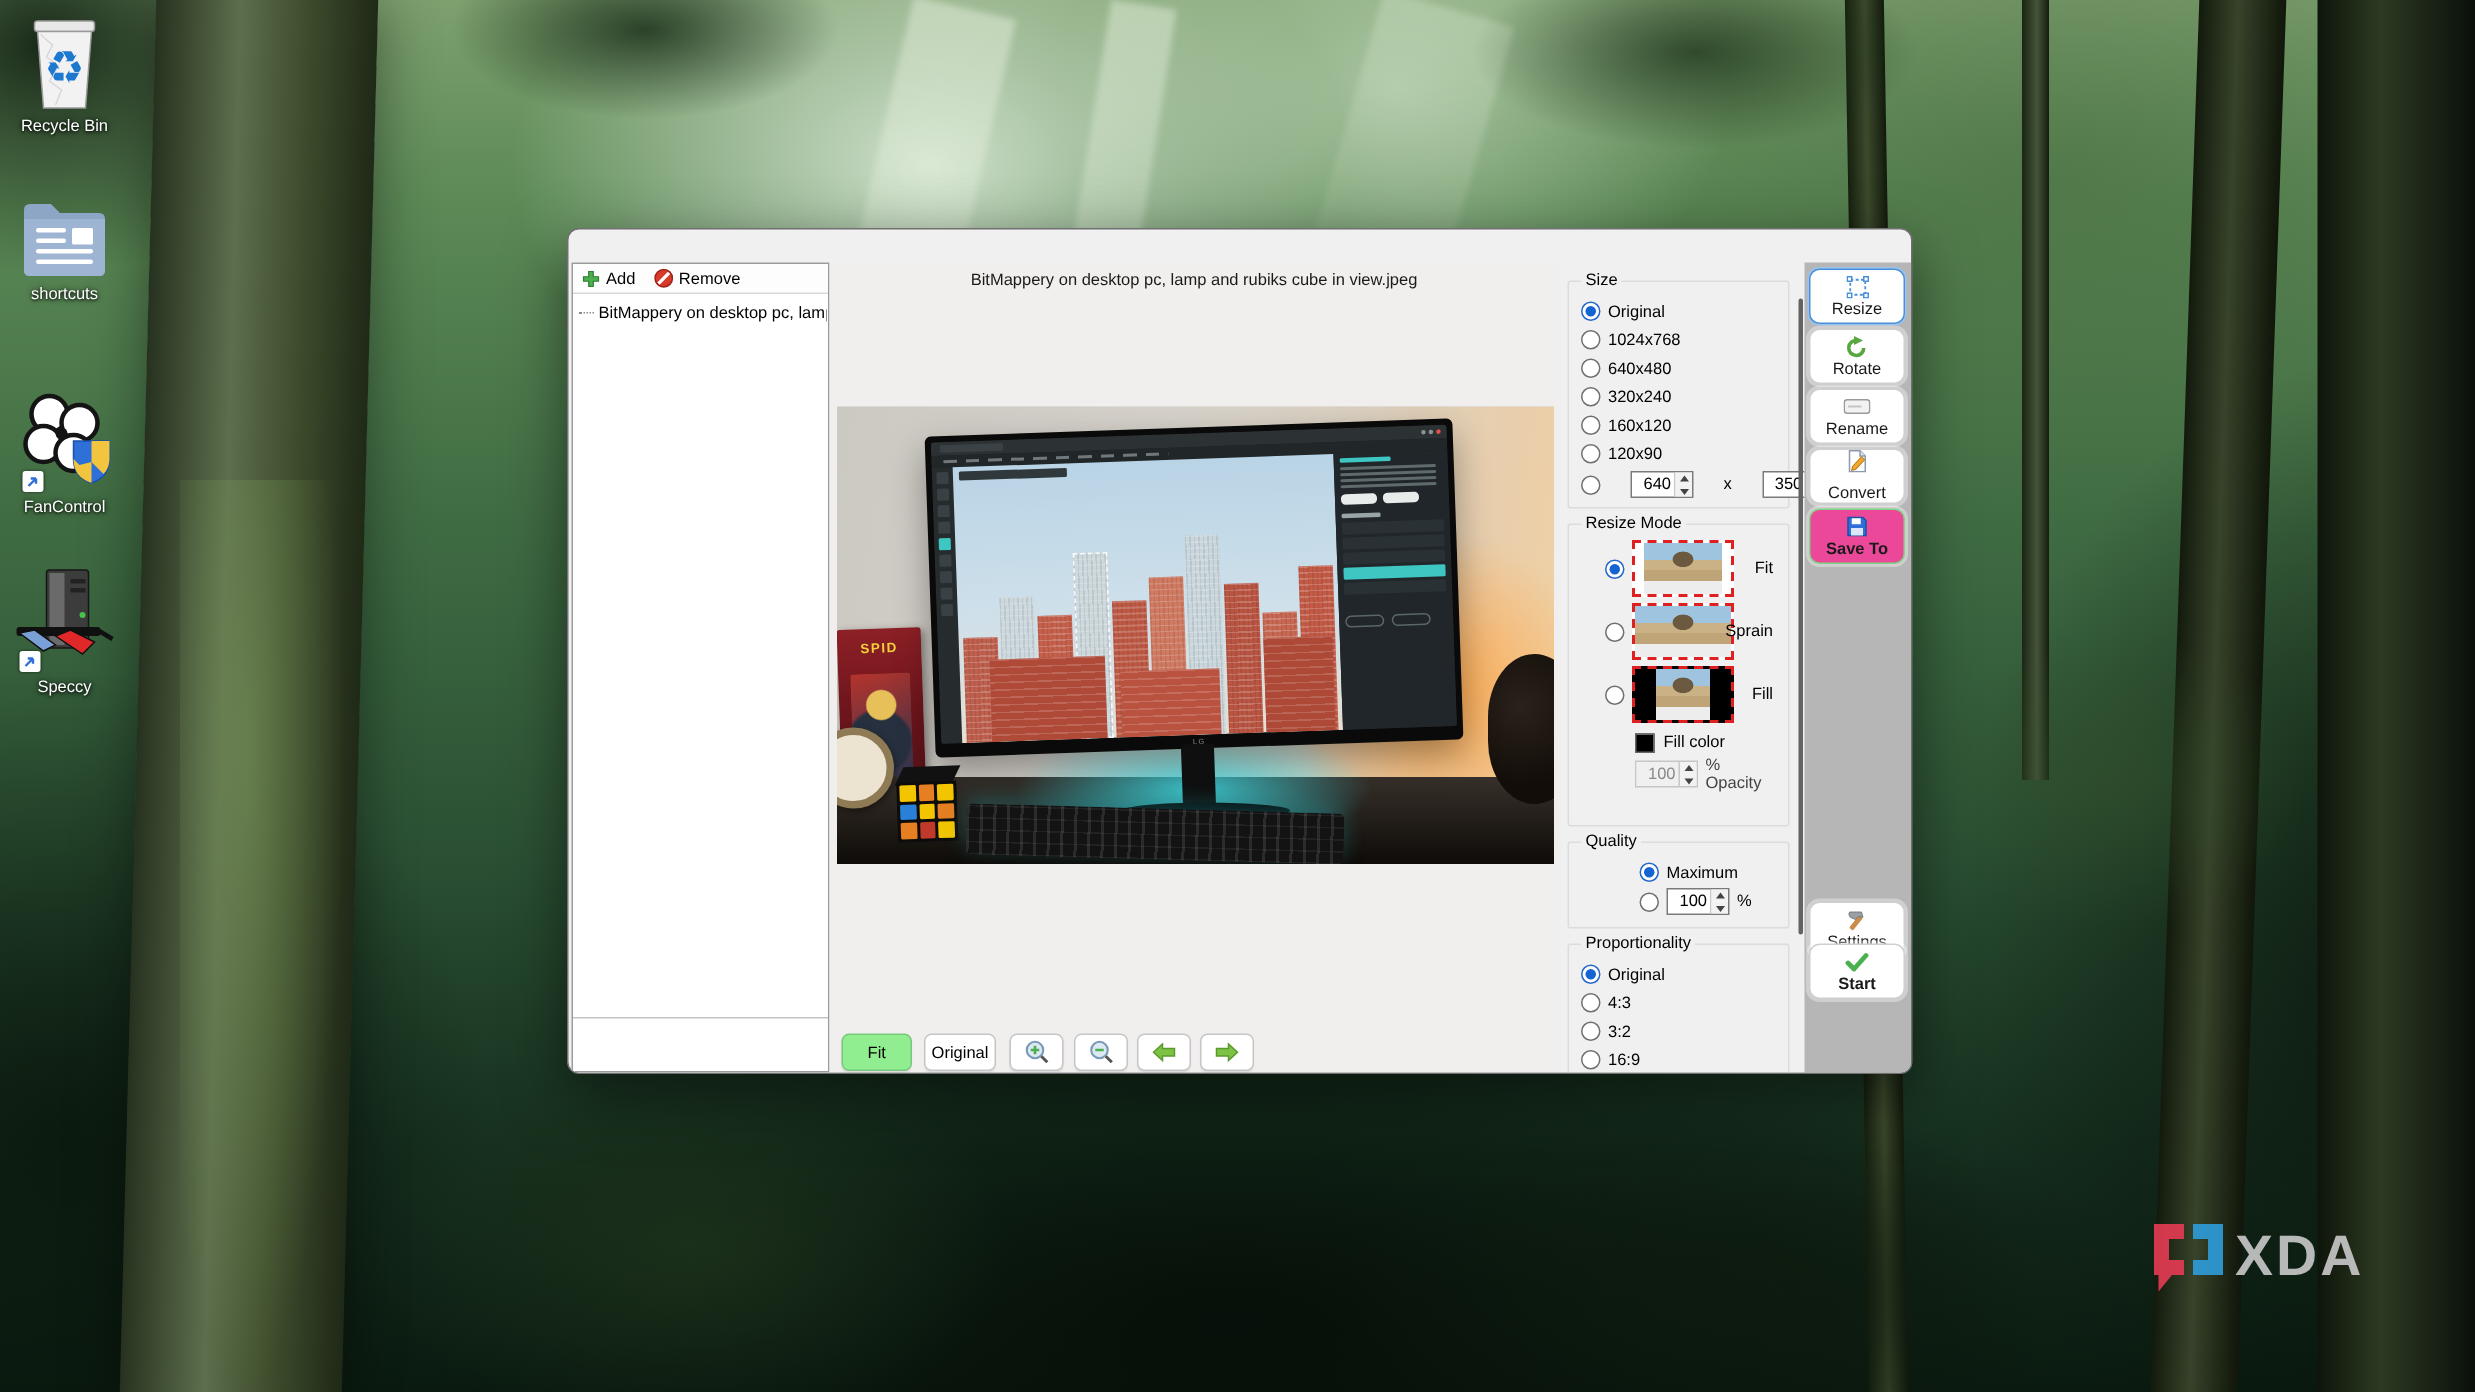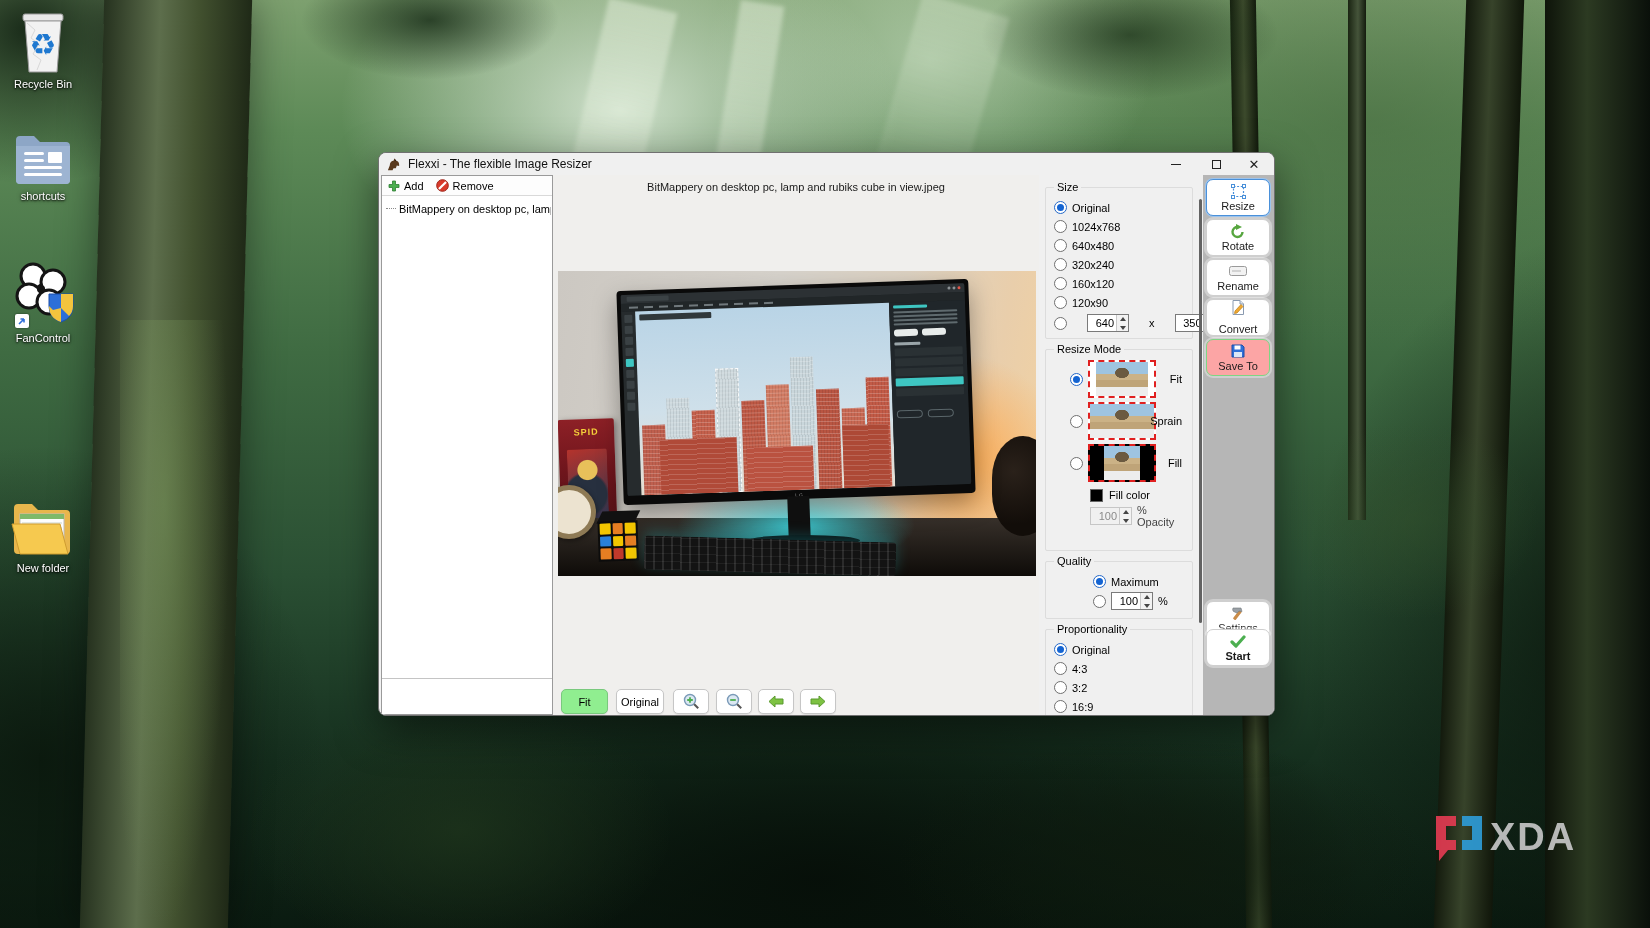--- a/index.html
+++ b/index.html
@@ -192,21 +192,21 @@
   .opt-scrollbar { position:absolute; left:820px; top:24px; width:3px; height:424px; background:#636363; border-radius:2px; }
 
   
   .actions-pane { position:absolute; left:824px; top:0; width:71px; height:540px; background:#b6b6b6; }
   .act-btn { position:absolute; left:3px; width:64px; height:37px; background:#fff; border:1px solid #cfcfcf; border-radius:7px;
     display:flex; flex-direction:column; align-items:center; justify-content:center; gap:1px; font-size:11px; color:#1a1a1a;
     box-shadow:0 0 0 2px rgba(255,255,255,.35); }
   .act-btn .ic { height:15px; display:flex; align-items:center; }
   .act-resize { top:4px; border:1px solid #4a90d9; box-shadow:0 0 0 1px #9cc3ec; }
   .act-rotate { top:44px; } .act-rename { top:84px; } .act-convert { top:124px;justify-content:space-between; }
-  .act-save { top:164px; background:#fca5a5; border-color:#7fd584; }
+  .act-save { top:164px; background:#ec4899; border-color:#7fd584;font-weight:bold; }
   .act-settings { top:426px; } .act-start { top:454px;font-weight:bold; }
 </style>
 </head>
 <body>
 
 <div id="stage">
 
   <div class="wallpaper"></div>
   <div class="trunk trunk-left"></div>
   <div class="trunk trunk-left-moss"></div>
@@ -273,52 +273,47 @@
       <span class="shortcut-badge">
         <svg width="12" height="12" viewBox="0 0 12 12">
             <path d="M2,10 L2,5 L5,5 L5,2 L10,2 L10,7 L7,7 L7,10 Z" fill="none"></path>
             <path d="M3,9 L8,4 M8,4 H4.5 M8,4 V7.5" stroke="#2e6fd8" stroke-width="1.6" fill="none"></path>
           </svg>
       </span>
     </span>
     <span class="icon-label">FanControl</span>
   </div>
 
-
-  <div class="icon-tile" style="top:498px;">
-    <svg class="icon-art" width="66" height="62" viewBox="0 0 66 62">
-      <path d="M4,10 Q4,6 8,6 H22 L28,12 H56 Q60,12 60,16 V52 Q60,56 56,56 H8 Q4,56 4,52 Z" fill="#e8b64c"></path>
-      <rect x="10" y="16" width="44" height="34" fill="#fdfdfd" stroke="#bbb"></rect>
-      <rect x="10" y="16" width="44" height="5" fill="#7fb96a"></rect>
-      <g stroke="#c9d2c6" stroke-width="1">
-          <path d="M12,25 H52 M12,30 H52 M12,35 H52 M12,40 H52 M12,45 H52"></path>
+  <div class="icon-tile" style="top:376px;">
+    <span class="icon-art" style="width:72px;height:74px;">
+      <svg width="72" height="74" viewBox="0 0 72 74">
+        <rect x="24" y="4" width="28" height="52" rx="2" fill="#3c3c3c" stroke="#161616"></rect>
+        <rect x="26" y="6" width="10" height="48" fill="#6a6a6a"></rect>
+        <rect x="40" y="10" width="10" height="3" fill="#222"></rect>
+        <rect x="40" y="16" width="10" height="3" fill="#222"></rect>
+        <circle cx="48" cy="34" r="2" fill="#48c24a"></circle>
+        <g>
+          <rect x="4" y="42" width="56" height="6" rx="2" fill="#101010"></rect>
+          <path d="M6,46 L22,58 L30,54 L16,44 Z" fill="#7aa0d8" stroke="#101010"></path>
+          <path d="M30,48 L48,60 L56,52 L40,44 Z" fill="#e02828" stroke="#101010"></path>
+          <path d="M58,44 L68,50" stroke="#101010" stroke-width="3"></path>
         </g>
-      <path d="M2,26 H50 L58,56 H10 Z" fill="#f6c94f" stroke="#cf9c2f"></path>
-    </svg>
-    <span class="icon-label">New folder</span>
+      </svg>
+      <span class="shortcut-badge">
+        <svg width="12" height="12" viewBox="0 0 12 12">
+            <path d="M3,9 L8,4 M8,4 H4.5 M8,4 V7.5" stroke="#2e6fd8" stroke-width="1.6" fill="none"></path>
+          </svg>
+      </span>
+    </span>
+    <span class="icon-label">Speccy</span>
   </div>
 
+
   <div class="window">
 
-    <div class="titlebar">
-      <svg class="app-ico" viewBox="0 0 16 16">
-        <path d="M2,14 L4,9 C4,6 6,4 8,4 L9,1.5 L11,4 C13,4.5 14,6 14,8 L14,9.5 L11.5,9 L10.5,12 L8,12 L7,14 Z" fill="#5a3a1e"></path>
-        <path d="M9,1.5 L11,4 L9.6,4.6 Z" fill="#2e1d0e"></path>
-      </svg>
-      <span class="title">Flexxi - The flexible Image Resizer</span>
-      <span class="win-btn win-min">
-          <span></span>
-        </span>
-      <span class="win-btn win-max">
-          <span></span>
-        </span>
-      <span class="win-btn win-close">
-          <span>✕</span>
-        </span>
-    </div>
 
     <div class="win-content">
 
       <div class="file-panel">
         <div class="file-toolbar">
           <span class="tbtn">
             <svg width="12" height="12" viewBox="0 0 12 12">
               <path d="M4.5,1 H7.5 V4.5 H11 V7.5 H7.5 V11 H4.5 V7.5 H1 V4.5 H4.5 Z" fill="#4caf50" stroke="#2e7d32" stroke-width=".8"></path>
             </svg>
             <span>Add</span>

